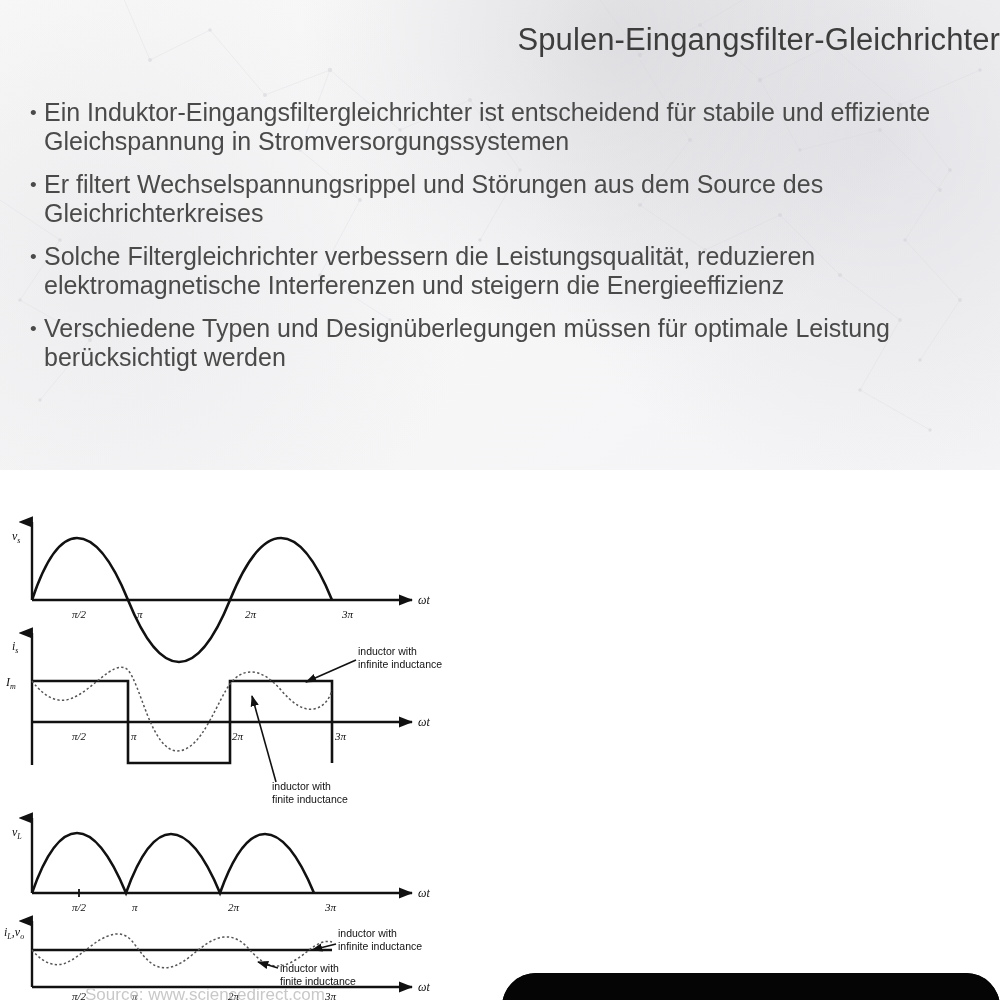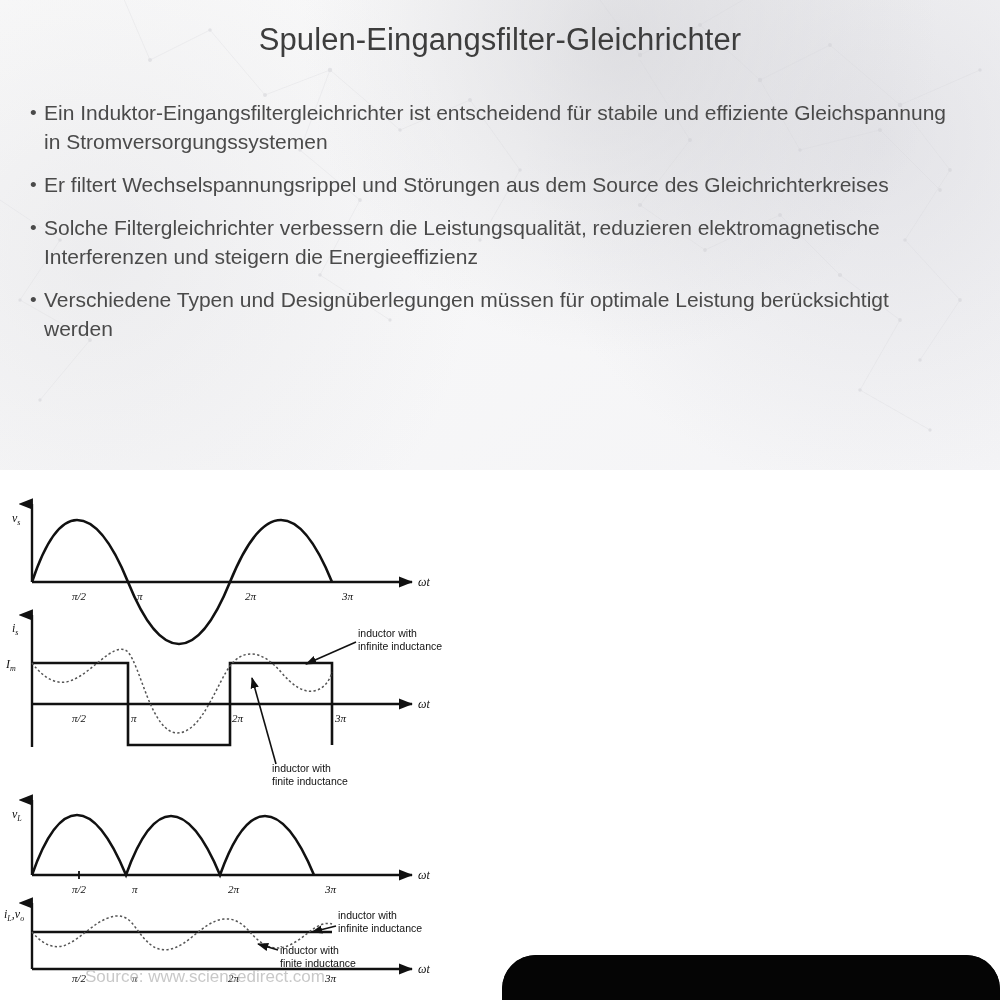--- a/index.html
+++ b/index.html
@@ -32,21 +32,21 @@
     position: absolute;
     inset: 0;
     opacity: 0.5;
     pointer-events: none;
   }
 
   #page-title {
     position: absolute;
     left: 0; top: 22px;
     width: 1000px;
-    text-align: center;
+    text-align: right;
     font-size: 31px;
     font-weight: 400;
     color: #3d3d3d;
     letter-spacing: 0.1px;
   }
 
   #bullet-list {
     position: absolute;
     left: 30px;
     top: 98px;
@@ -60,30 +60,30 @@
   .bullet-dot {
     flex: 0 0 auto;
     font-size: 19px;
     line-height: 29px;
     color: #4a4a4a;
     width: 14px;
     text-align: left;
   }
   .bullet-text {
     flex: 1 1 auto;
-    font-size: 21px;
+    font-size: 25px;
     line-height: 29px;
     color: #4a4a4a;
     font-weight: 400;
   }
 
   
   #figures-row {
     position: absolute;
-    left: 0; top: 452px;
+    left: 0; top: 470px;
     width: 844px;
     height: 530px;
   }
 
   
   #waveform-card {
     position: absolute;
     left: 0; top: 30px;
     width: 470px;
     height: 500px;

